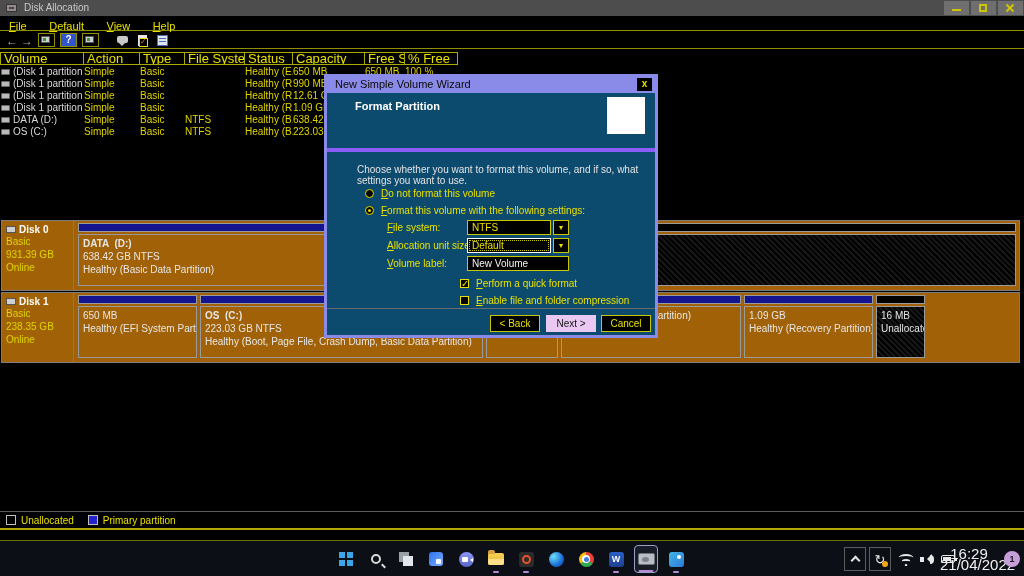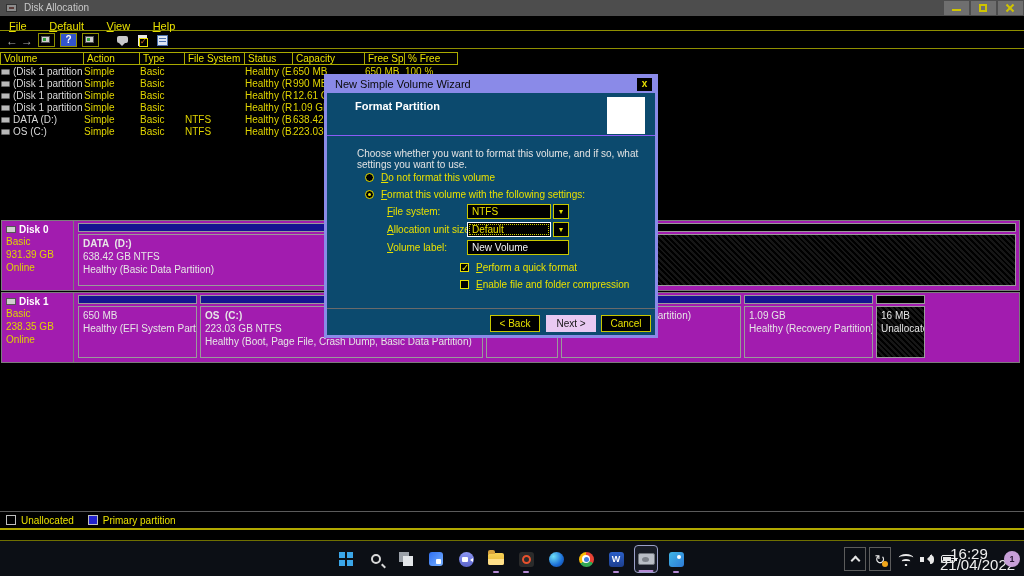--- a/index.html
+++ b/index.html
@@ -30,29 +30,29 @@
   .help-box{background:#3355cc;color:#fff;font-size:10px;font-weight:bold;text-align:center;line-height:12px;}
   .ic-bubble{position:absolute;left:1px;top:2px;width:11px;height:7px;background:#c9c9c9;border-radius:2px;}
   .ic-bubble::after{content:"";position:absolute;left:2px;top:7px;border:3px solid transparent;border-top-color:#c9c9c9;}
   .ic-page{position:absolute;left:2px;top:1px;width:9px;height:11px;background:#e8e8e8;}
   .ic-page .chk{position:absolute;left:1px;top:3px;color:#e07020;font-size:8px;line-height:6px;}
   .ic-list{position:absolute;left:1px;top:1px;width:11px;height:11px;background:#dfe6f2;border:1px solid #4a6fae;}
   .ic-list::after{content:"";position:absolute;left:1px;top:2px;width:7px;height:1px;background:#4a6fae;box-shadow:0 3px 0 #4a6fae;}
 
   
   .vt-head{position:absolute;left:1px;top:52px;display:grid;grid-template-columns:83px 56px 45px 60px 48px 72px 40px 53px;}
-  .vt-head .hc{border:1px solid #aaaa00;height:13px;color:#e8e000;font-size:10px;line-height:11px;padding-left:3px;margin-left:-1px;white-space:nowrap;overflow:hidden;}
+  .vt-head .hc{border:1px solid #aaaa00;height:13px;color:#e8e000;font-size:13px;line-height:11px;padding-left:3px;margin-left:-1px;white-space:nowrap;overflow:hidden;}
   .vt-rows{position:absolute;left:1px;top:66px;}
   .vrow{display:grid;grid-template-columns:83px 56px 45px 60px 48px 72px 40px 53px;height:12px;font-size:10px;line-height:12px;}
   .vrow .c{color:#e0d400;white-space:nowrap;overflow:hidden;}
   .vrow .vn{color:#d9d9d9;display:flex;align-items:center;gap:3px;white-space:nowrap;overflow:hidden;}
   .volico{flex:0 0 auto;width:9px;height:6px;background:#b9b9b9;border-radius:1px;border:1px solid #666;}
 
   
-  .band{position:absolute;left:1px;width:1019px;height:71px;border:1px solid #7c7c7c;background:#a21caf;}
+  .band{position:absolute;left:1px;width:1019px;height:71px;border:1px solid #7c7c7c;background:#a16207;}
   .dhead{position:absolute;left:0;top:0;width:72px;height:100%;border-right:1px solid #7c7c7c;padding:3px 4px;font-size:10px;}
   .dhead .dname{color:#fff;font-weight:bold;display:flex;gap:3px;align-items:center;}
   .dico{width:10px;height:7px;background:#cfcfcf;border:1px solid #555;}
   .dhead .dln{color:#e0d400;line-height:13px;}
   .dblocks{position:absolute;left:74px;top:0;right:1px;bottom:0;}
   .blk{position:absolute;top:2px;height:65px;}
   .blk .bar{height:9px;border:1px solid #9a9a9a;background:#141490;}
   .blk .bar.none{background:#000;}
   .blk .bd{margin-top:2px;height:52px;border:1px solid #9a9a9a;padding:2px 4px 0 4px;color:#e6e6e6;font-size:10px;line-height:13px;overflow:hidden;}
   .blk .bd div{white-space:pre;}
@@ -62,21 +62,21 @@
   
   .legend{position:absolute;left:0;top:511px;width:1024px;height:17px;border-top:1px solid #5a5a5a;padding:3px 6px;display:flex;gap:14px;align-items:center;}
   .lg{display:flex;gap:5px;align-items:center;color:#e8e000;font-size:10px;}
   .sw{width:10px;height:10px;border:1px solid #bfbfbf;}
   .yline{position:absolute;left:0;top:528px;width:1024px;height:2px;background:#b0a800;}
 
   
   .dialog{position:absolute;left:324px;top:74px;width:334px;height:264px;background:#0c4a6e;border:3px solid #8a8ae8;}
   .dlg-title{height:16px;background:#8a8ae8;color:#0a0a0a;font-size:11px;padding:1px 8px;position:relative;}
   .dlg-close{position:absolute;right:3px;top:1px;width:15px;height:13px;background:#000;color:#e8e000;font-size:10px;font-weight:bold;text-align:center;line-height:12px;}
-  .dlg-head{position:relative;height:43px;border-bottom:1px solid #8b5cf6;color:#fff;}
+  .dlg-head{position:relative;height:59px;border-bottom:4px solid #8b5cf6;color:#fff;}
   .dlg-h1{position:absolute;left:28px;top:7px;font-size:11px;font-weight:bold;}
   .dlg-h2{position:absolute;left:44px;top:22px;font-size:10px;}
   .dlg-sq{position:absolute;right:10px;top:4px;width:38px;height:37px;background:#fff;}
   .dlg-body{position:relative;height:168px;}
   .intro{position:absolute;left:30px;top:12px;width:290px;color:#e3e3e3;font-size:10px;}
   .ropt{position:absolute;left:38px;display:flex;gap:7px;align-items:center;}
   .radio{width:9px;height:9px;border:1px solid #e8e000;border-radius:50%;position:relative;background:#000;}
   .radio.sel::after{content:"";position:absolute;left:2px;top:2px;width:3px;height:3px;border-radius:50%;background:#e8e000;}
   .olab{color:#e8e000;font-size:10px;}
   .frow-label{position:absolute;left:60px;color:#e8e000;font-size:10px;}

